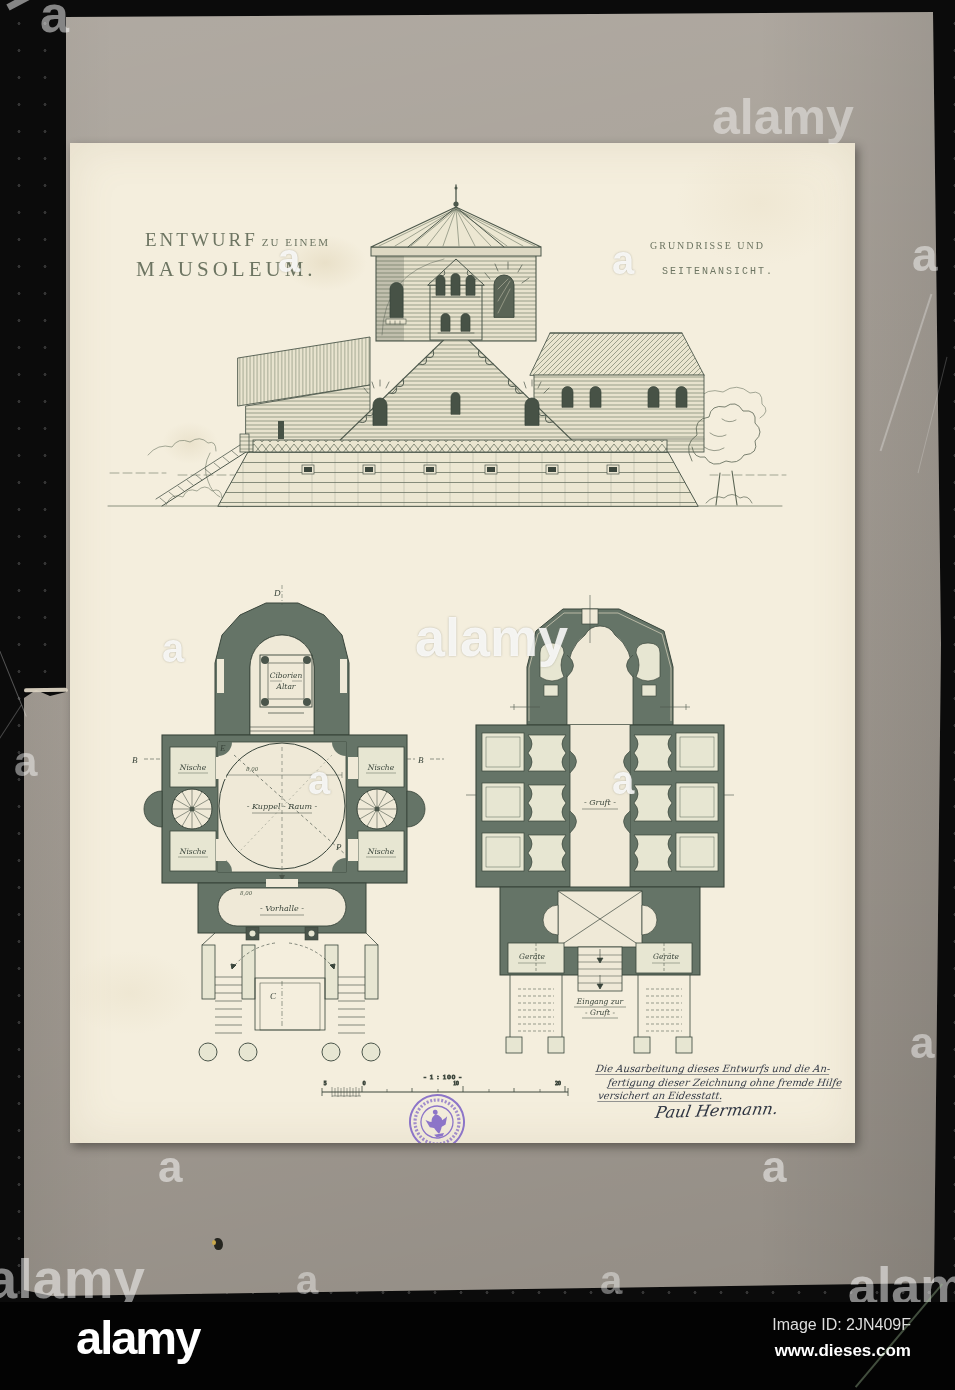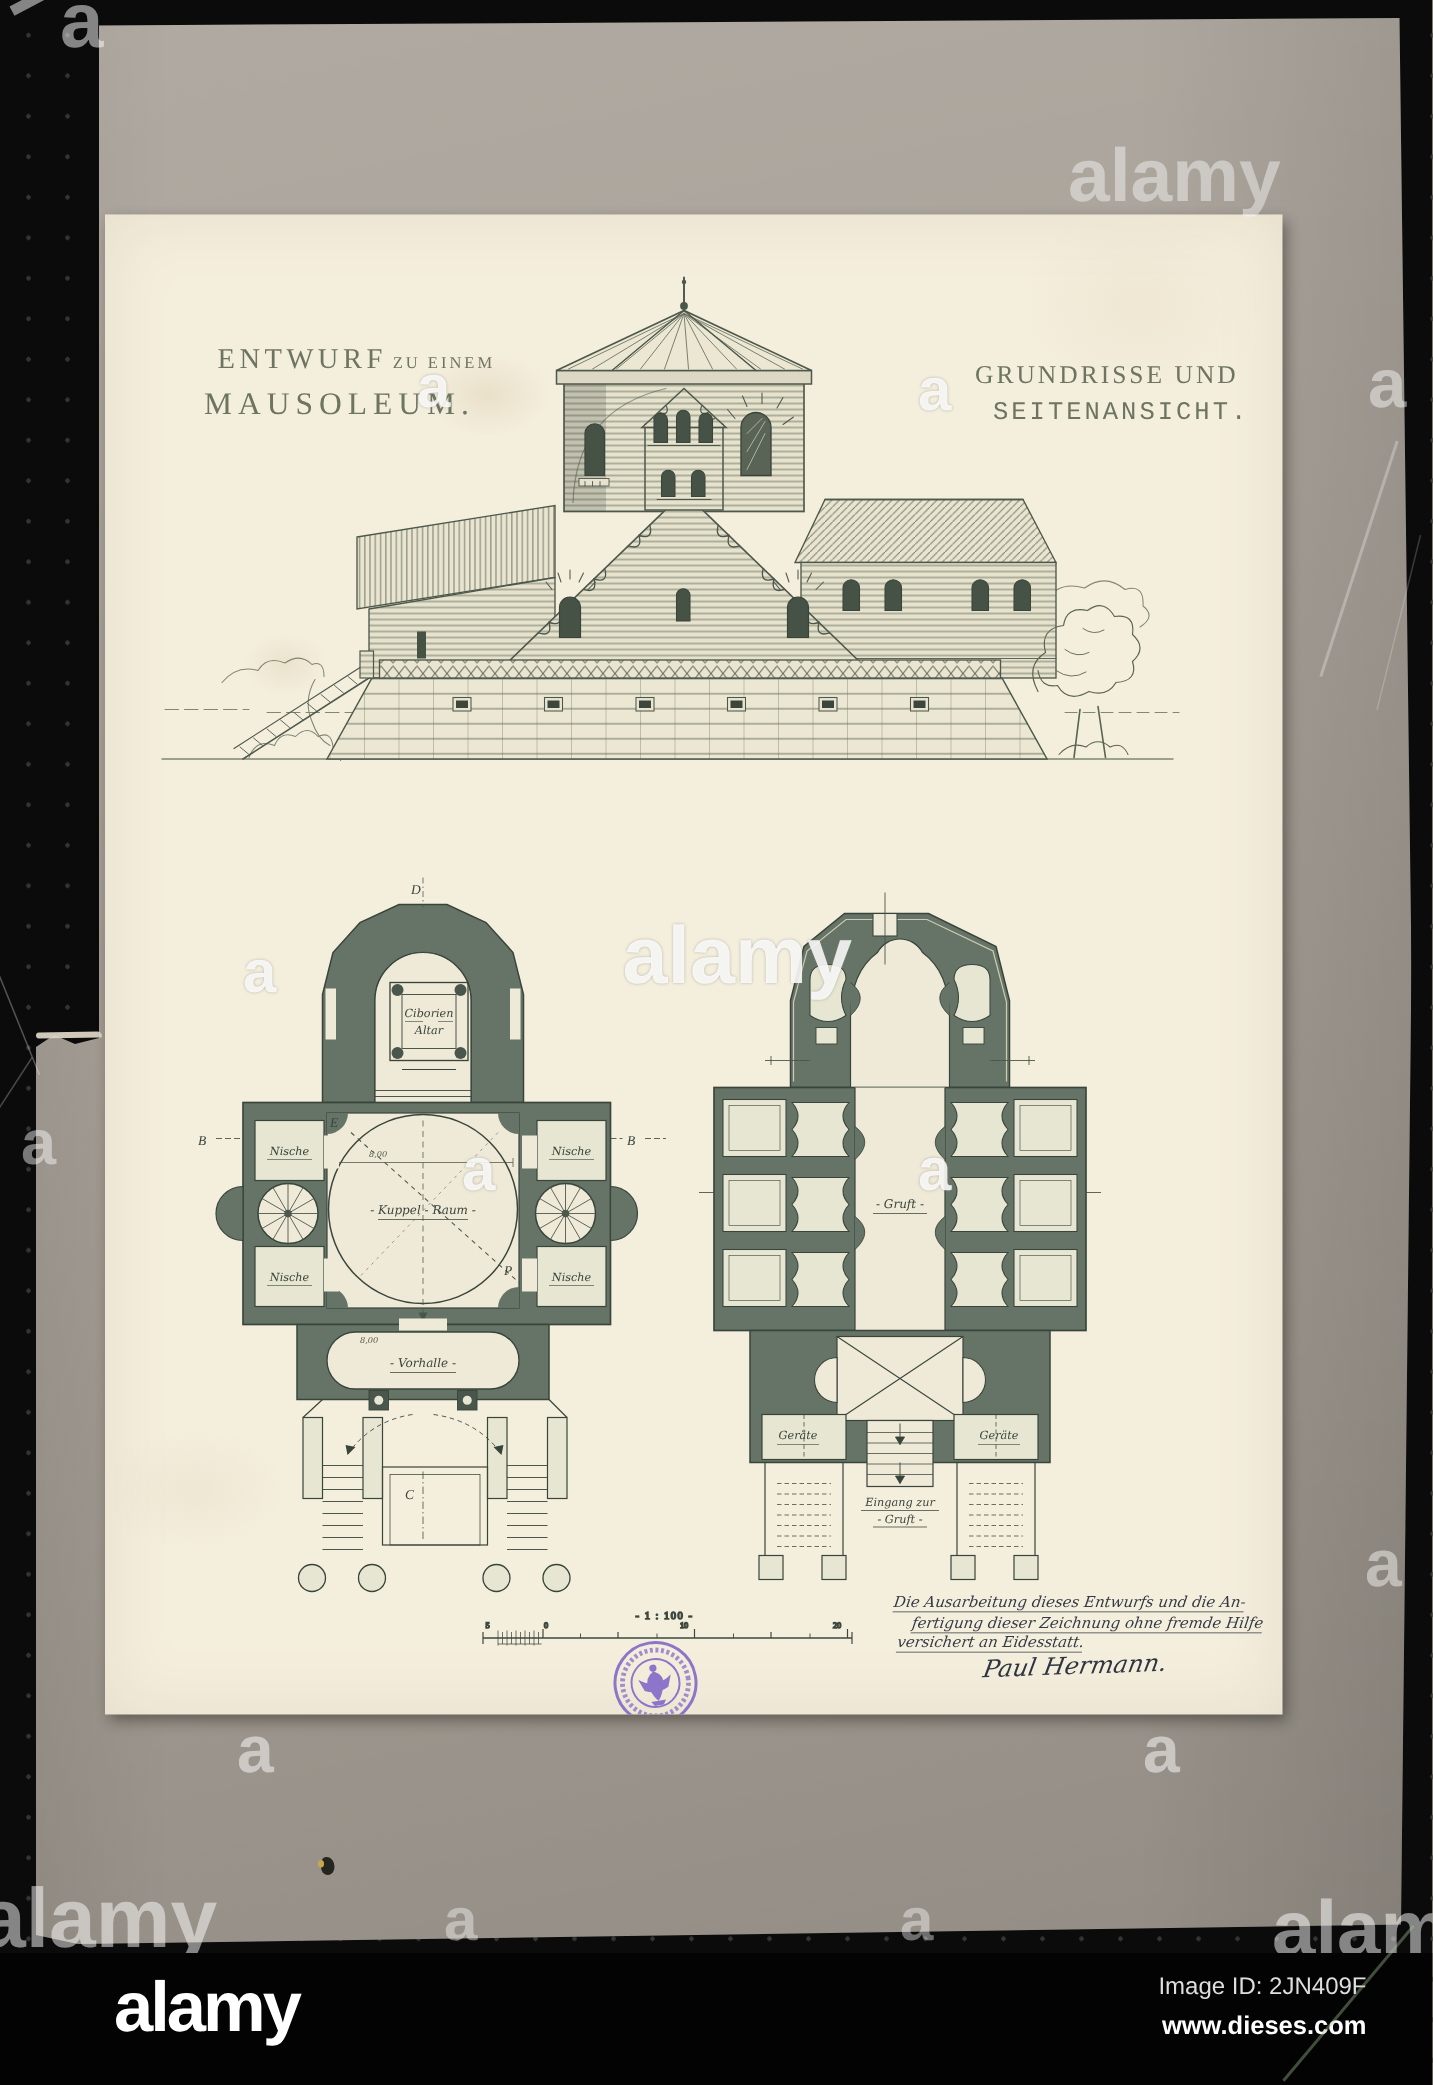--- a/index.html
+++ b/index.html
@@ -42,21 +42,21 @@
       radial-gradient(90px 60px at 60px 850px, rgba(190,170,120,.10), transparent 70%),
       #f4eedd;
     box-shadow: inset 0 0 45px rgba(150,130,90,.14), 3px 4px 9px rgba(25,22,18,.45);
     padding-left: 38px;
   }
   .paper svg{position:absolute; left:0; top:0;}
   .title-block{position:absolute; color:#6d7562; font-family:"Liberation Serif", serif;}
   .t-big{font-size:19px; letter-spacing:3px;}
   .t-small{font-size:11px; letter-spacing:2px;}
   .t-big2{font-size:21px; letter-spacing:4px;}
-  .t-right{font-size:17px; letter-spacing:2px;}
+  .t-right{font-size:10px; letter-spacing:2px;}
   .inscription{
     position:absolute; left:524px; top:919px; width:250px;
     font-family:"DejaVu Serif", serif; font-style:italic;
     font-size:10px; color:#333a46; transform:skewX(-8deg); line-height:13.5px;
   }
   .inscription .u{border-bottom:1px solid rgba(50,55,70,.5);}
   .signature{
     position:absolute; left:586px; top:958px;
     font-family:"DejaVu Serif", serif; font-style:italic;
     font-size:16px; color:#2e3542; transform:skewX(-12deg) rotate(-2deg);

